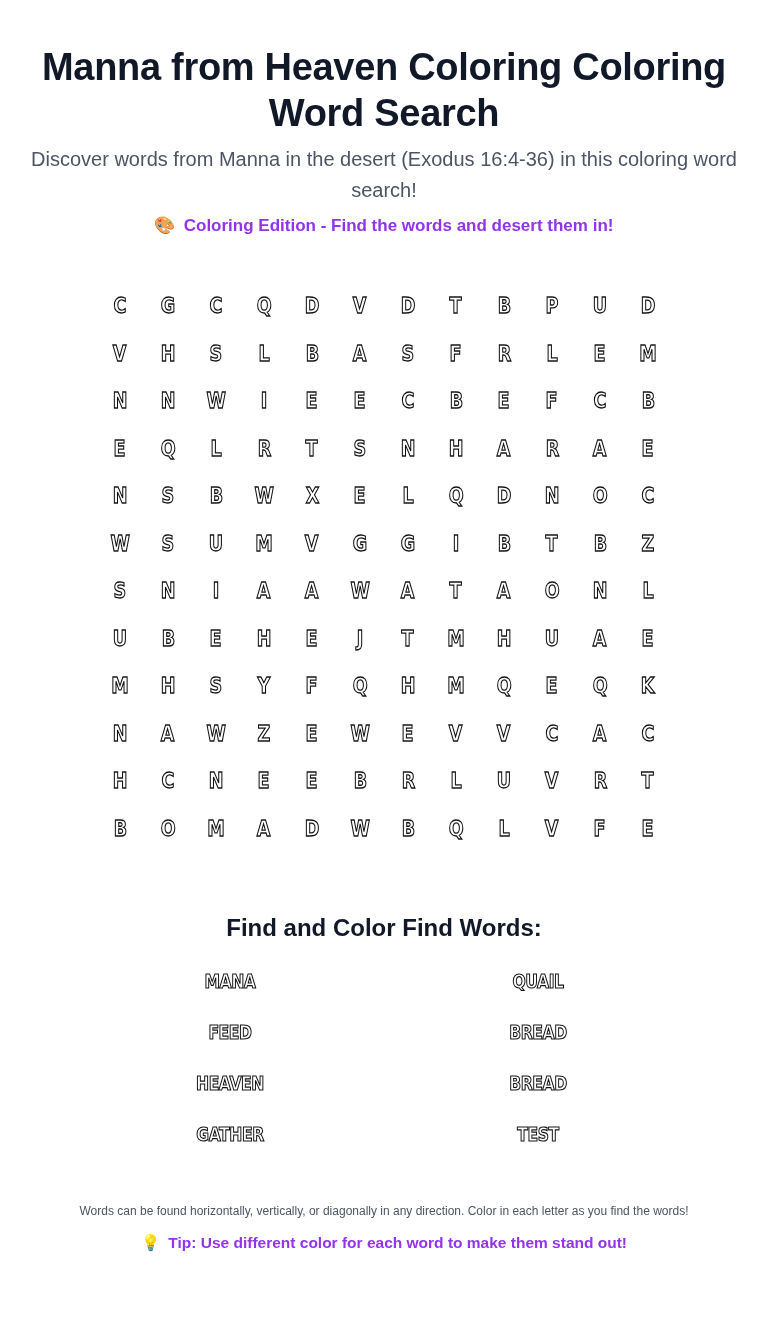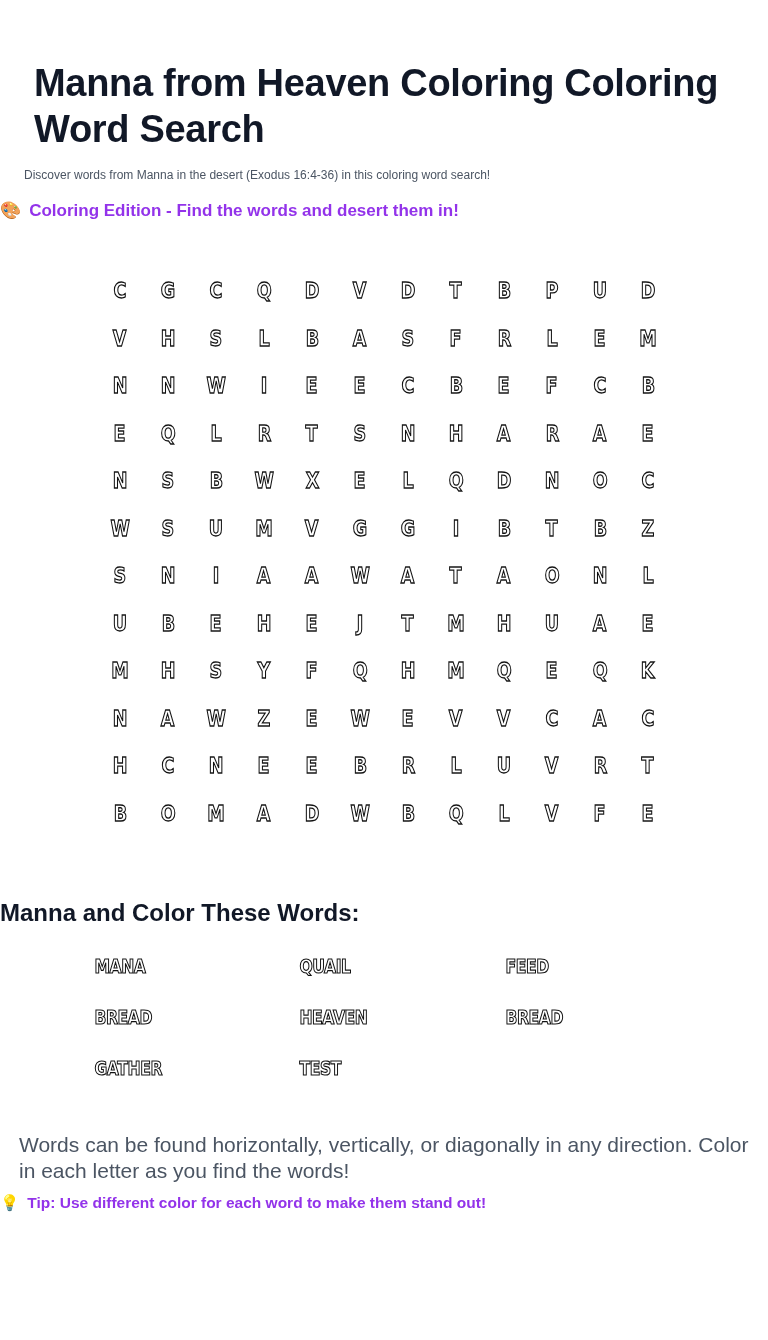--- a/index.html
+++ b/index.html
@@ -1,27 +1,27 @@
 <!DOCTYPE html>
 <html><head>
 <meta charset="utf-8">
 <style>
   html, body { margin: 0; padding: 0; background: #ffffff; }
   body { width: 768px; min-height: 1340px; font-family: "Liberation Sans", sans-serif; color: #111827; }
-  .wrap { width: 768px; padding-top: 60px; }
+  .wrap { width: 768px; padding-top: 44px; text-align: center; }
   h1 { margin: 0 auto; width: 700px; font-size: 38px; line-height: 46px; font-weight: 700; color: #111827; letter-spacing: -0.3px; }
-  .subtitle { margin: 8px auto 0; width: 720px; font-size: 12px; line-height: 31px; color: #4b5563; }
+  .subtitle { margin: 8px auto 0; width: 720px; font-size: 20px; line-height: 31px; color: #4b5563; }
   .edition { margin-top: 8px; font-size: 17px; line-height: 24px; color: #9333ea; font-weight: 600; }
   .edition .emoji { margin-right: 8px; }
   .grid { margin: 44px auto 0; width: 576px; display: grid; grid-template-columns: repeat(12, 48px); grid-auto-rows: 47.5px; justify-items: center; align-items: center; }
   .cell { font-family: "DejaVu Sans", sans-serif; font-size: 22px; font-weight: 700; color: #ffffff; -webkit-text-stroke: 1.3px #111111; transform: scaleX(0.8); }
   h2 { margin: 60px 0 0; font-size: 24px; line-height: 32px; font-weight: 700; color: #111827; }
-  .words { margin: 26px auto 0; width: 616px; display: grid; grid-template-columns: 1fr 1fr 1fr; grid-auto-rows: 51px; }
+  .words { margin: 26px auto 0; width: 616px; display: grid; grid-template-columns: 1fr 1fr; grid-auto-rows: 51px; }
   .word { font-family: "DejaVu Sans", sans-serif; font-size: 19px; font-weight: 700; color: #ffffff; -webkit-text-stroke: 1.2px #111111; transform: scaleX(0.82); letter-spacing: -0.5px; }
-  .instructions { margin: 24px auto 0; width: 730px; font-size: 21px; line-height: 26px; color: #4b5563; }
+  .instructions { margin: 24px auto 0; width: 730px; font-size: 12px; line-height: 26px; color: #4b5563; }
   .tip { margin-top: 8px; font-size: 15.5px; line-height: 22px; color: #9333ea; font-weight: 600; }
   .tip .emoji { margin-right: 8px; }
 </style>
 </head>
 <body>
 
 <div class="wrap">
   <h1>Manna from Heaven Coloring Coloring Word Search</h1>
   <div class="subtitle">Discover words from Manna in the desert (Exodus 16:4-36) in this coloring word search!</div>
   <div class="edition">
@@ -168,21 +168,21 @@
       <span class="cell">D</span>
       <span class="cell">W</span>
       <span class="cell">B</span>
       <span class="cell">Q</span>
       <span class="cell">L</span>
       <span class="cell">V</span>
       <span class="cell">F</span>
       <span class="cell">E</span>
     </div>
 
-  <h2>Manna and Color These Words:</h2>
+  <h2>Find and Color Find Words:</h2>
   <div class="words" id="words">
       <span class="word">MANA</span>
       <span class="word">QUAIL</span>
       <span class="word">FEED</span>
       <span class="word">BREAD</span>
       <span class="word">HEAVEN</span>
       <span class="word">BREAD</span>
       <span class="word">GATHER</span>
       <span class="word">TEST</span>
     </div>

